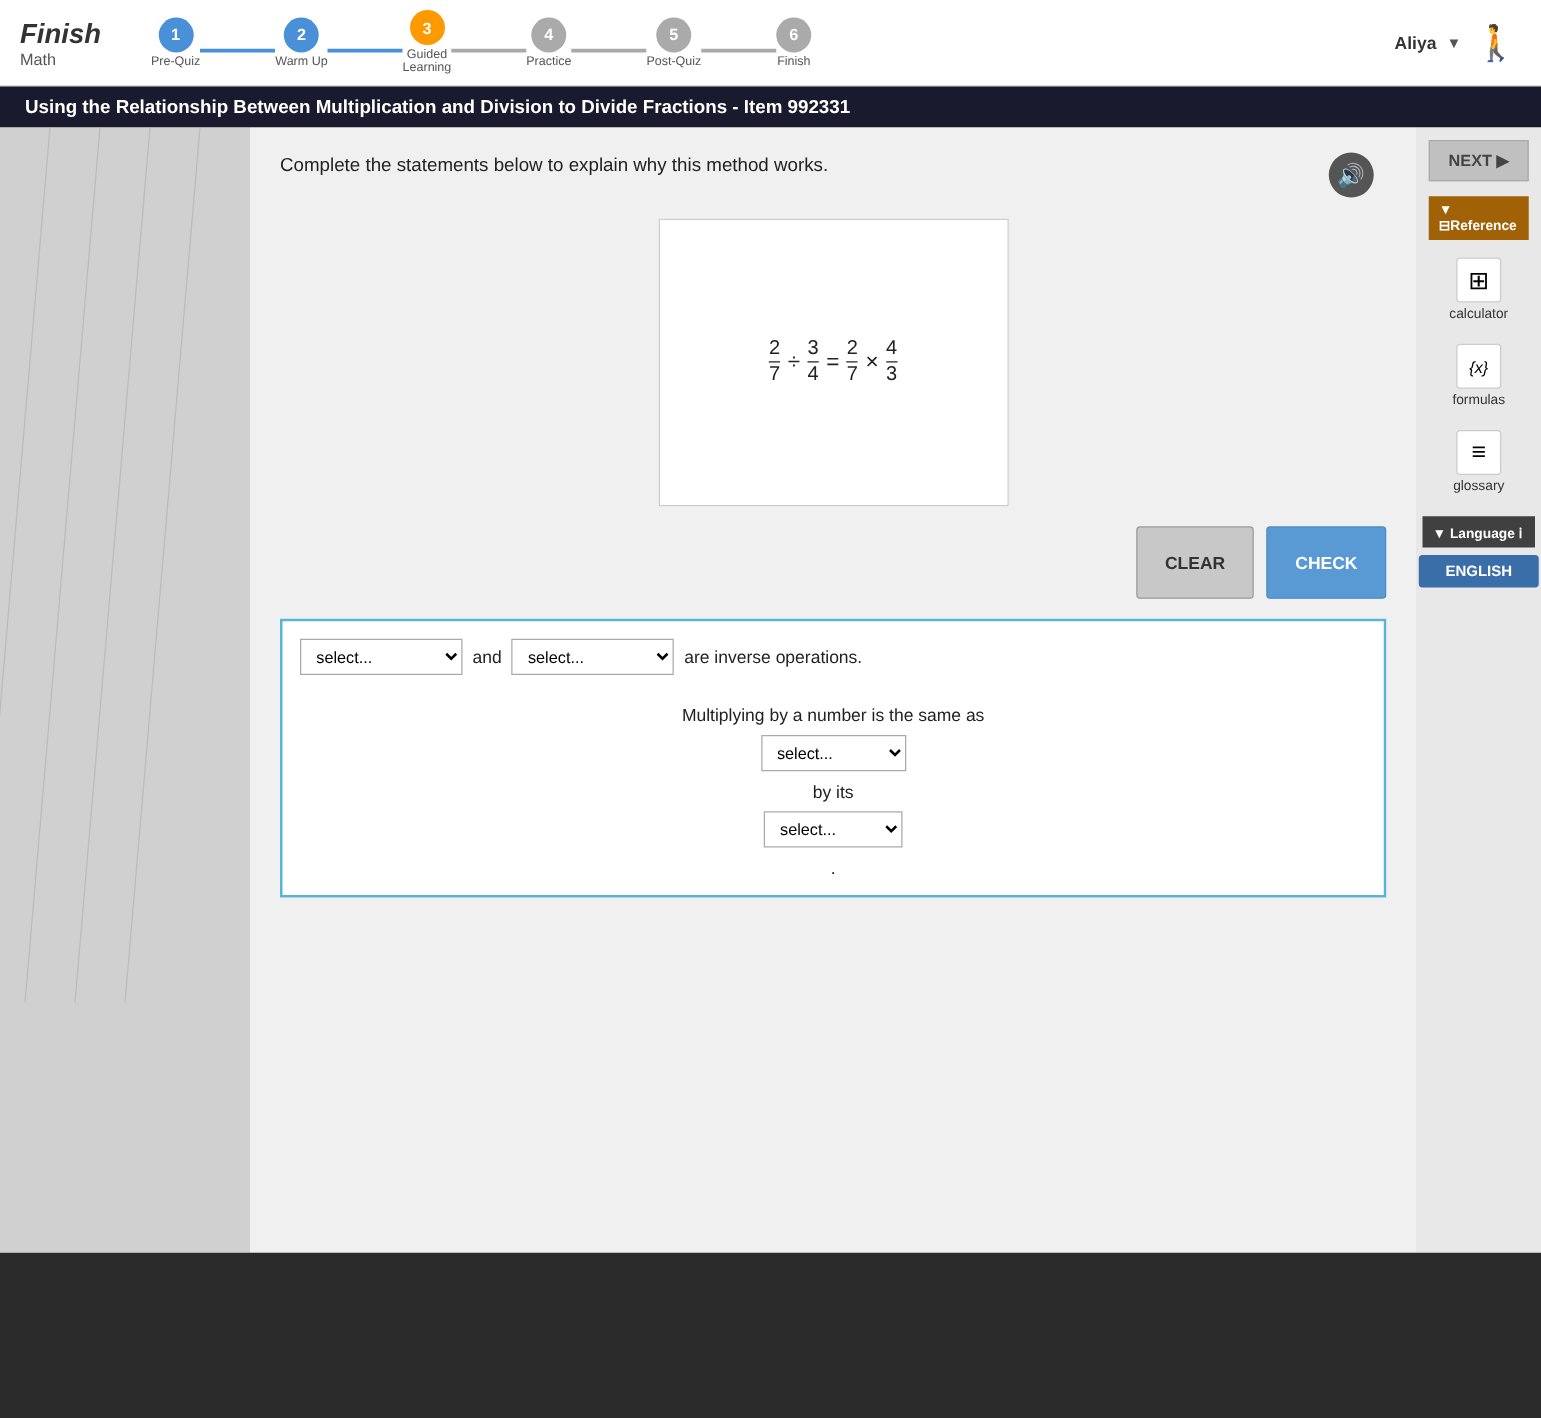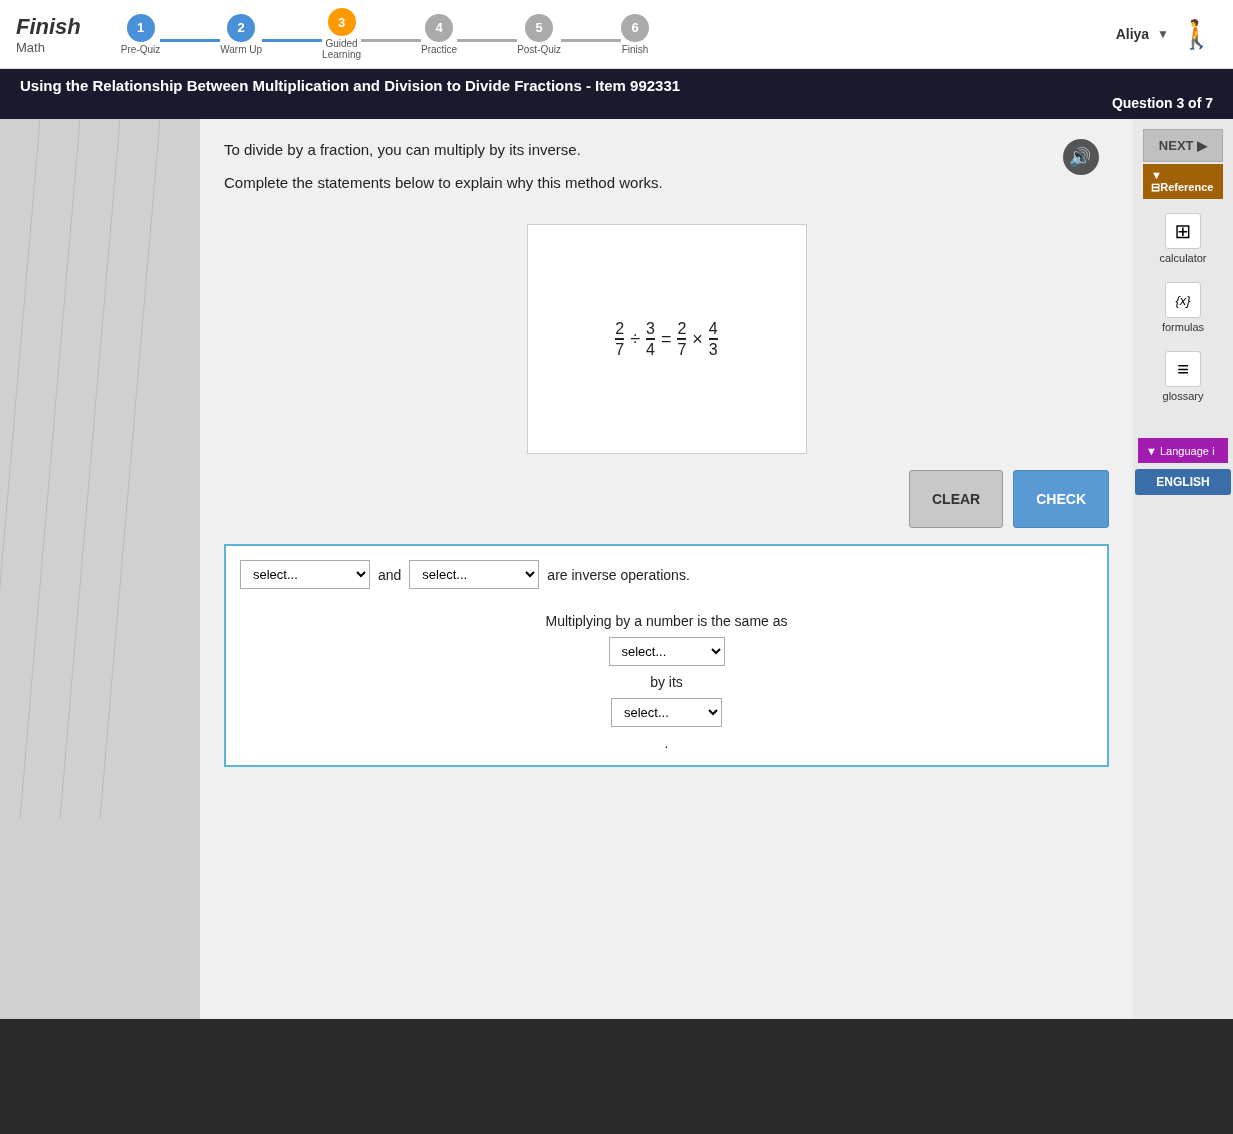--- a/index.html
+++ b/index.html
@@ -251,21 +251,21 @@
     .btn-next {
       background: #c0c0c0;
       border: 1px solid #aaa;
       padding: 8px 4px;
       font-size: 13px;
       font-weight: bold;
       color: #444;
       cursor: pointer;
       width: 80px;
       text-align: center;
-      margin-bottom: 0;
+      margin-bottom: 10px;
     }
     .reference-toggle {
       background: #a16207;
       color: white;
       font-size: 11px;
       font-weight: bold;
       padding: 5px 8px;
       cursor: pointer;
       width: 80px;
       display: flex;
@@ -292,31 +292,31 @@
       align-items: center;
       justify-content: center;
       font-size: 20px;
     }
     .tool-label {
       font-size: 11px;
       color: #333;
       text-align: center;
     }
     .language-toggle {
-      background: #a21caf;
+      background: #404040;
       color: white;
       font-size: 11px;
-      font-weight: normal;
+      font-weight: bold;
       padding: 5px 8px;
       cursor: pointer;
       width: 90px;
       display: flex;
       align-items: center;
       gap: 4px;
-      margin-top: 26px;
+      margin-top: 8px;
       margin-bottom: 4px;
     }
     .btn-english {
       background: #3a6ea8;
       color: white;
       border: none;
       padding: 6px 10px;
       font-size: 12px;
       font-weight: bold;
       cursor: pointer;
@@ -395,42 +395,38 @@
   <div class="user-area">
     <span class="user-name">Aliya</span>
     <span style="font-size:12px;color:#555;">▼</span>
     <div class="avatar">🚶</div>
   </div>
 </div>
 
 <div class="title-bar">
   <div class="title-row">
     <span>Using the Relationship Between Multiplication and Division to Divide Fractions - Item 992331</span>
-  </div>
-  <div style="text-align:right;">
-    <span style="font-size:14px;">Question 3 of 7</span>
   </div>
 </div>
 
 <div class="main-content">
 
   <div class="left-panel">
     <svg class="decorative-lines" viewBox="0 0 200 700" xmlns="http://www.w3.org/2000/svg">
       <line x1="80" y1="0" x2="20" y2="700" stroke="#bbb" stroke-width="1"></line>
       <line x1="120" y1="0" x2="60" y2="700" stroke="#bbb" stroke-width="1"></line>
       <line x1="160" y1="0" x2="100" y2="700" stroke="#bbb" stroke-width="1"></line>
       <line x1="40" y1="0" x2="-20" y2="700" stroke="#bbb" stroke-width="1"></line>
     </svg>
   </div>
 
   <div class="center-content">
 
     <div class="top-right-row">
       <div>
-        <p class="instructions">To divide by a fraction, you can multiply by its inverse.</p>
         <p class="instructions-2">Complete the statements below to explain why this method works.</p>
       </div>
       <div class="sound-btn">🔊</div>
     </div>
 
     <div class="math-display-box">
       <div class="math-equation">
         <span class="fraction">
           <span class="frac-num">2</span>
           <span class="frac-bar"></span>

